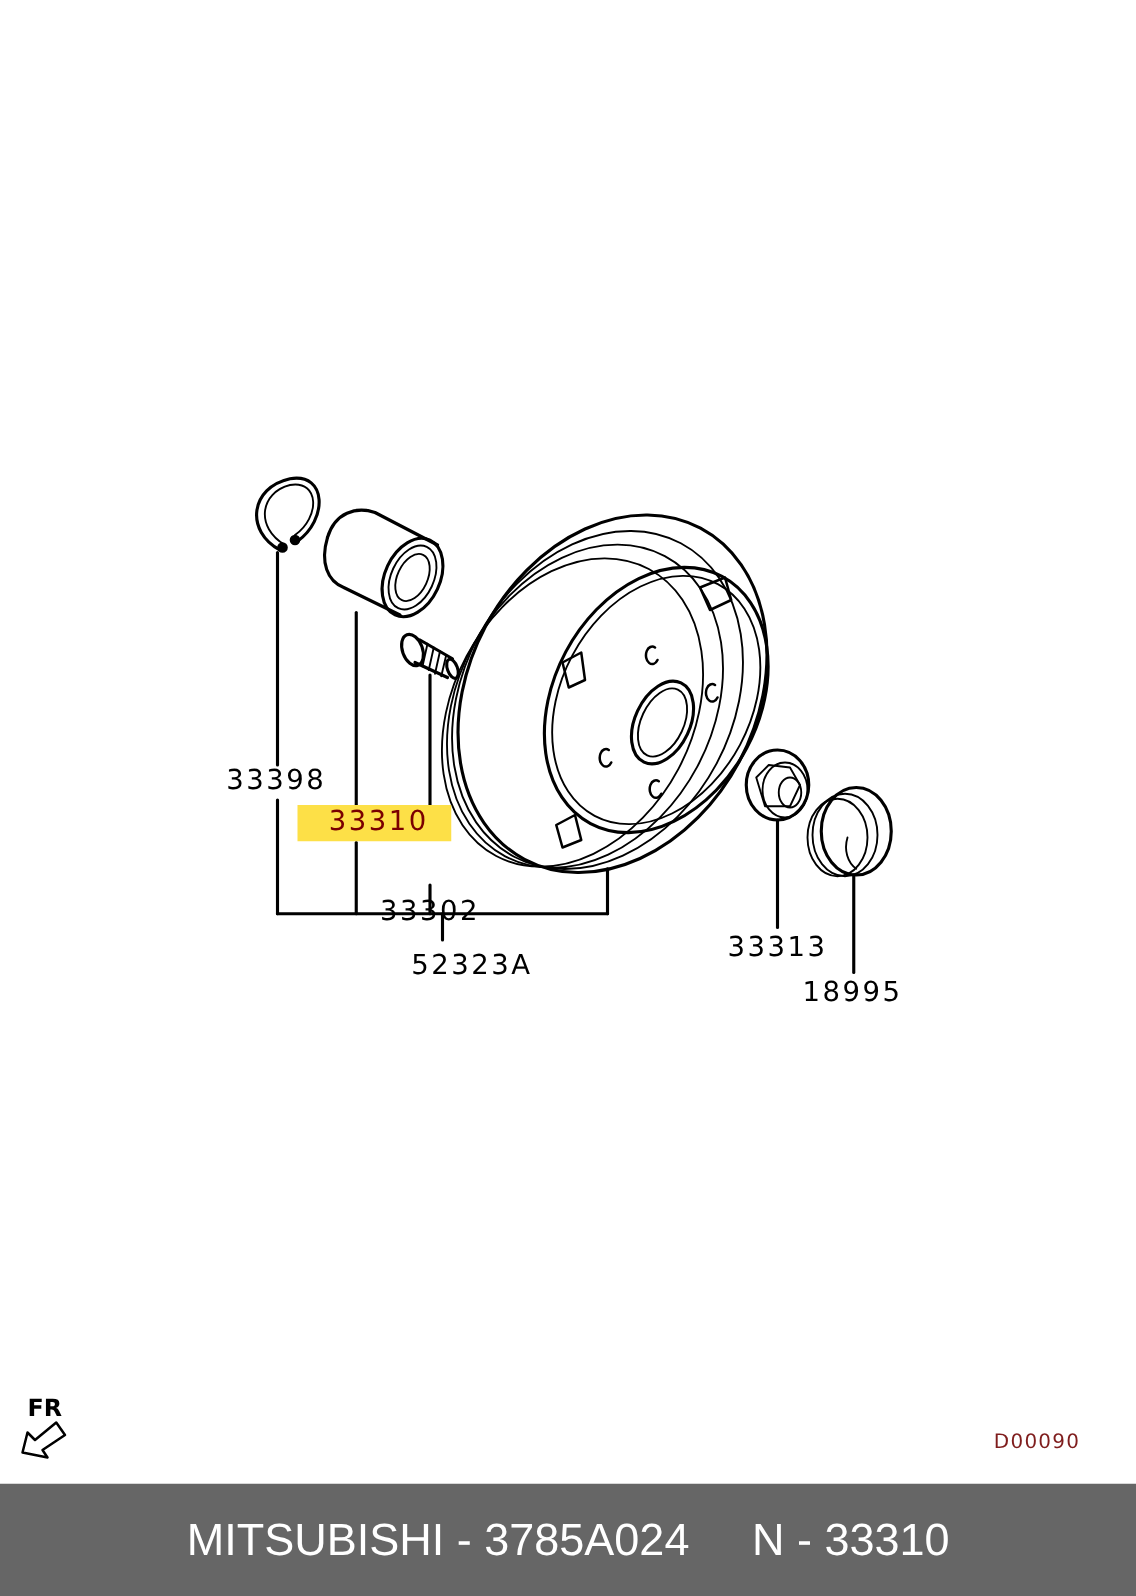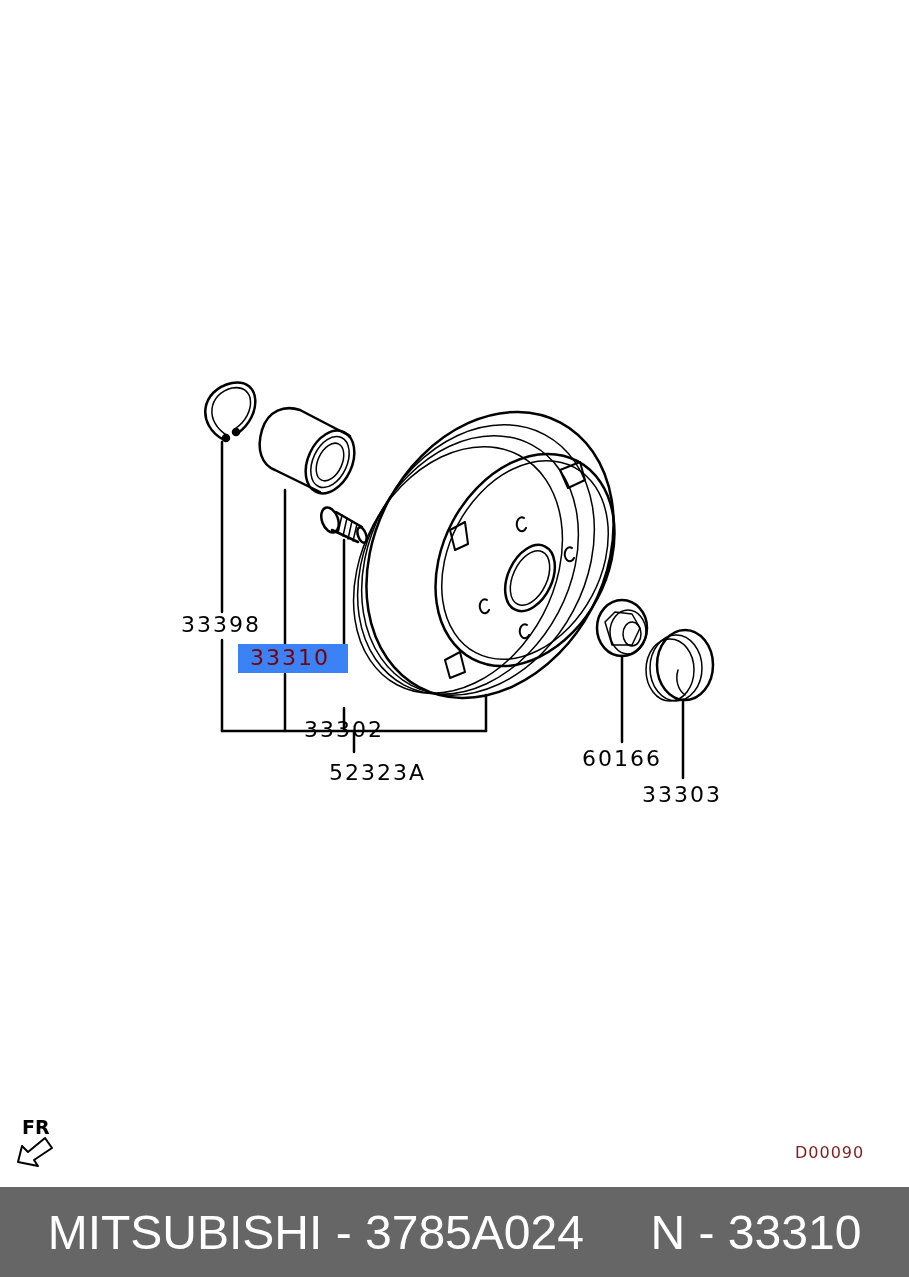--- a/index.html
+++ b/index.html
@@ -1,24 +1,24 @@
 <!DOCTYPE html>
 <html><head>
 <meta charset="utf-8">
 <style>
   html, body { margin:0; padding:0; background:#ffffff; }
   body { width:909px; height:1277px; position:relative; overflow:hidden; font-family:"Liberation Sans", sans-serif; }
   .diagram { position:absolute; left:0; top:0; width:909px; height:1187px; }
   .diagram svg { position:absolute; left:0; top:0; }
   .lbl { position:absolute; font-family:"DejaVu Sans", sans-serif; font-size:22px; letter-spacing:2px; color:#000; line-height:1; white-space:nowrap; }
-  .lbl.hl { background:#3b82f6; color:#7a0000; padding:3px 18px 4px 12px; }
+  .lbl.hl { background:#fde047; color:#7a0000; padding:3px 18px 4px 25px; }
   .code { position:absolute; font-family:"DejaVu Sans", sans-serif; font-size:16px; letter-spacing:1px; color:#7f1d1d; }
   .fr { position:absolute; font-family:"DejaVu Sans", sans-serif; font-size:19px; color:#000;font-weight:bold; }
   .footer { position:absolute; left:0; top:1187px; width:909px; height:90px; background:#666666; display:flex; align-items:center; justify-content:center; }
-  .footer-text { color:#ffffff; font-family:"Liberation Sans", sans-serif; font-size:48px; white-space:pre; }
+  .footer-text { color:#ffffff; font-family:"Liberation Sans", sans-serif; font-size:36px; white-space:pre; }
 </style>
 </head>
 <body>
 
 <div class="diagram">
   <svg width="909" height="1187" viewBox="0 0 909 1187" fill="none" stroke="#000" stroke-width="2.5" stroke-linecap="round" stroke-linejoin="round">
 
     <g>
       <path d="M224 440 C196 425 200 390 232 383 C262 378 262 416 238 433"></path>
       <path d="M228 436 C204 422 208 394 232 388 C256 384 256 414 236 428" stroke-width="1.5"></path>
@@ -84,22 +84,22 @@
 
     <g stroke-width="2">
       <path d="M18 1162 L22 1146 L28 1152 L45 1138 L52 1148 L34 1160 L38 1166 Z"></path>
     </g>
   </svg>
 
   <span class="lbl" style="left:181px;top:614px;">33398</span>
   <span class="lbl hl" style="left:238px;top:644px;">33310</span>
   <span class="lbl" style="left:304px;top:682px;margin-top:37px;">33302</span>
   <span class="lbl" style="left:305px;top:762px;margin-left:24px;">52323A</span>
-  <span class="lbl" style="left:582px;top:748px;">60166</span>
-  <span class="lbl" style="left:642px;top:784px;">33303</span>
+  <span class="lbl" style="left:582px;top:748px;">33313</span>
+  <span class="lbl" style="left:642px;top:784px;">18995</span>
 
   <span class="fr" style="left:22px;top:1116px;">FR</span>
   <span class="code" style="left:795px;top:1143px;">D00090</span>
 </div>
 
 <div class="footer">
   <span class="footer-text">MITSUBISHI - 3785A024     N - 33310</span>
 </div>
 
 </body></html>

